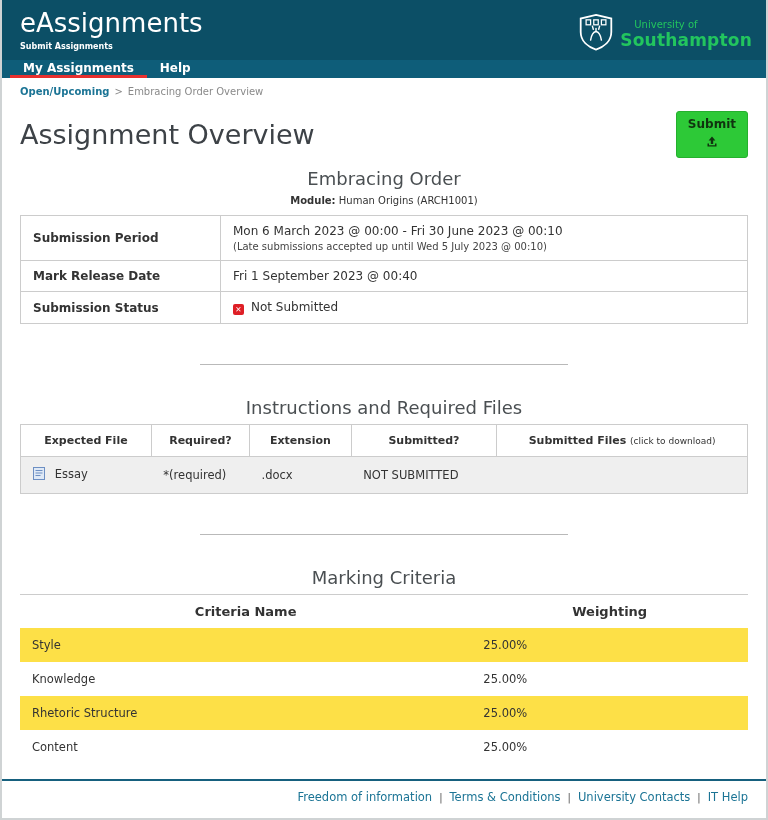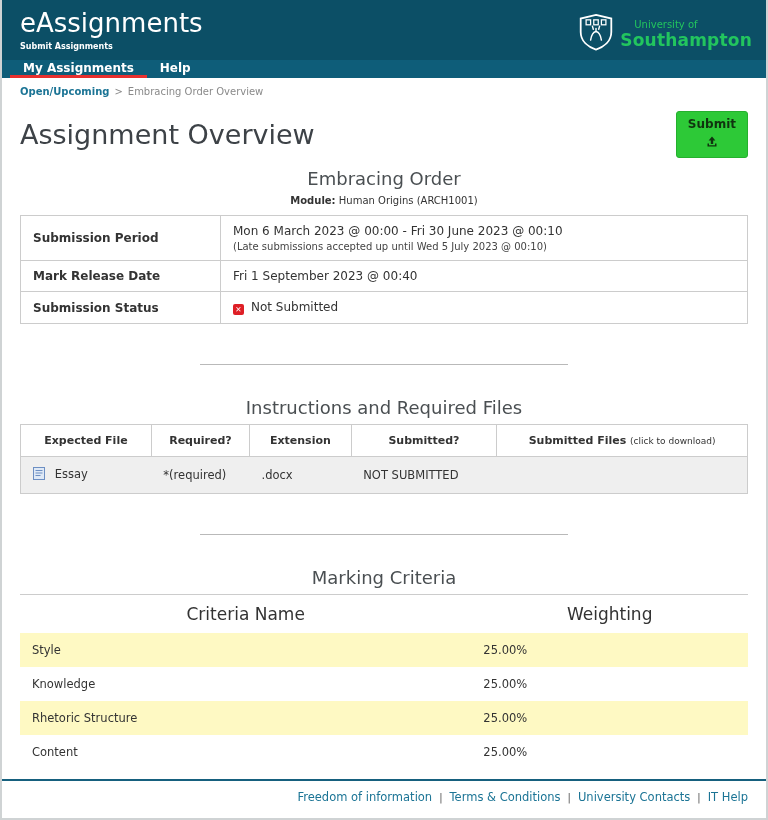--- a/index.html
+++ b/index.html
@@ -126,26 +126,26 @@
   }
   .files-table col.c1 { width: 18%; }
   .files-table col.c2 { width: 13.5%; }
   .files-table col.c3 { width: 14%; }
   .files-table col.c4 { width: 20%; }
   .files-table col.c5 { width: 34.5%; }
   .doc-icon { vertical-align: -2px; margin-right: 6px; }
 
   
   .criteria-table { font-size: 11.5px; color: #333; border-top: 1px solid #ccc; }
-  .criteria-table th { font-size: 17px; font-weight: 400; padding: 9px 6px; }
+  .criteria-table th { font-size: 13px; font-weight: 700; padding: 9px 6px; }
   .criteria-table td { padding: 10px 12px; }
   .criteria-table td.weight-cell { }
   .criteria-table col.name { width: 62%; }
   .criteria-table col.weight { width: 38%; }
-  .criteria-table tr.alt td { background: #fef9c3; }
+  .criteria-table tr.alt td { background: #fde047; }
 
   
   .footer {
     flex: 0 0 auto;
     border-top: 2px solid #16607e;
     padding: 9px 18px 14px;
     text-align: right;
     font-size: 11.5px;
   }
   .footer-link { color: #1b7495; text-decoration: none; cursor: pointer; }

